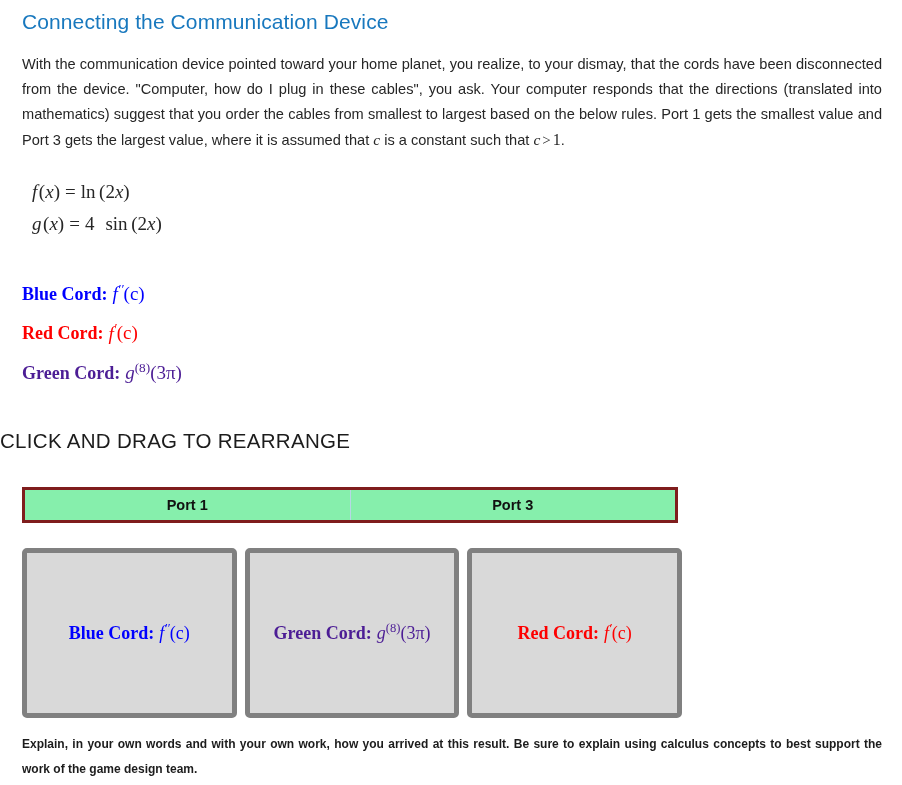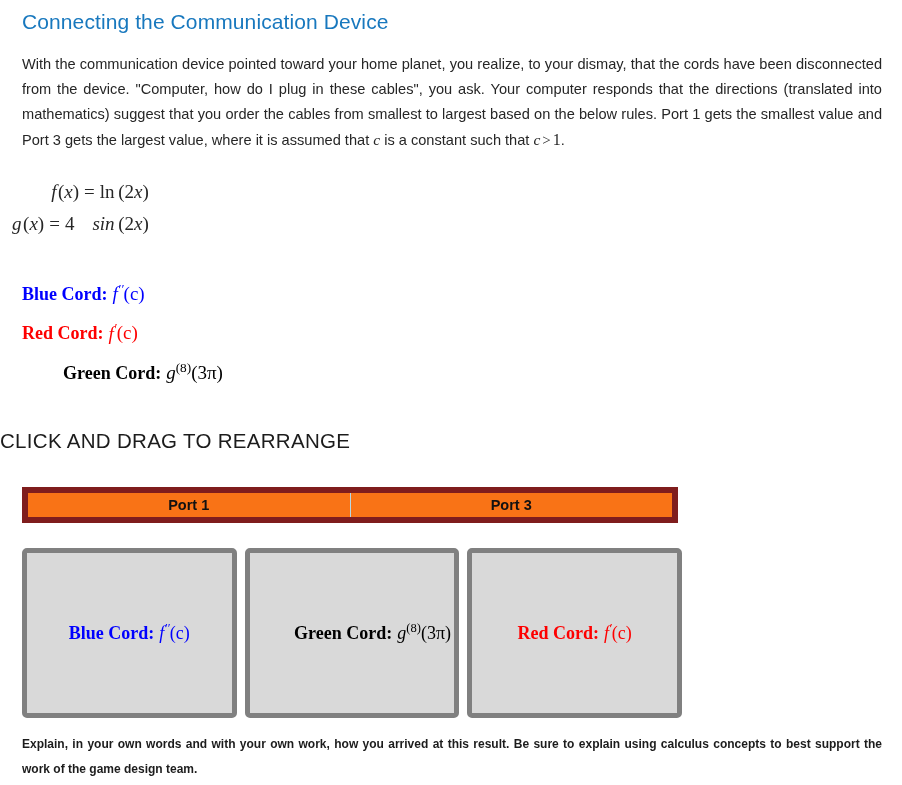--- a/index.html
+++ b/index.html
@@ -52,25 +52,24 @@
   }
   .mo {
     font-family: "Liberation Serif", serif;
     font-size: 15px;
     padding: 0 2px;
   }
 
   
   .func-block {
     position: absolute;
-    left: 12px;
+    left: 32px;
     top: 176px;
     font-family: "Liberation Serif", serif;
     color: #262626;
-    text-align: right;
   }
   .func-line {
     font-size: 19px;
     line-height: 32px;
     white-space: nowrap;
   }
   .func-line .v { font-style: italic; }
   .func-line .op { padding: 0 5px; }
   .func-line .fn { font-style: normal; padding-right: 2px; }
   .func-line .paren { font-style: normal; }
@@ -95,21 +94,21 @@
     font-style: italic;
   }
   .cord-line .supn {
     font-size: 0.70em;
     vertical-align: super;
     font-style: normal;
   }
   .cord-line .upright { font-style: normal; }
   .c-blue  { color: #0000ff; }
   .c-red   { color: #fe0000; }
-  .c-green { color: #000000; margin-left: 41px; }
+  .c-green { color: #4c1d95; }
 
   
   .drag-heading {
     position: absolute;
     left: 0;
     top: 429px;
     width: 902px;
     text-align: left;
     font-size: 20.5px;
     font-weight: 400;
@@ -118,23 +117,23 @@
   }
 
   
   .ports-table {
     position: absolute;
     left: 22px;
     top: 487px;
     width: 656px;
     height: 36px;
     display: flex;
-    border: 6px solid #7f1d1d;
+    border: 3px solid #7f1d1d;
     box-sizing: border-box;
-    background: #f97316;
+    background: #86efac;
   }
   .port-cell {
     flex: 1 1 0;
     display: flex;
     align-items: center;
     justify-content: center;
     font-size: 14.5px;
     font-weight: 700;
     color: #111111;
     border-right: 1px solid #b6d7e4;
@@ -186,21 +185,21 @@
 <body>
 
 <div class="page-title">Connecting the Communication Device</div>
 
 <div class="intro"><span>With the communication device pointed toward your home planet, you realize, to your dismay, that the cords have been disconnected from the device. "Computer, how do I plug in these cables", you ask. Your computer responds that the directions (translated into mathematics) suggest that you order the cables from smallest to largest based on the below rules. Port 1 gets the smallest value and Port 3 gets the largest value, where it is assumed that </span><span class="mi">c</span><span> is a constant such that </span><span class="mi">c</span><span class="mo">&gt;</span><span class="mn">1</span><span>.</span></div>
 
 <div class="func-block">
 
   <div class="func-line"><span class="v">f</span><span class="paren"> (</span><span class="v">x</span><span class="paren">)</span><span class="op">=</span><span class="fn">ln</span><span class="paren"> (</span><span>2</span><span class="v">x</span><span class="paren">)</span></div>
 
-  <div class="func-line"><span class="v">g</span><span class="paren"> (</span><span class="v">x</span><span class="paren">)</span><span class="op">=</span><span>4</span><span class="fn" style="padding-left:18px;font-style:italic;">sin</span><span class="paren"> (</span><span>2</span><span class="v">x</span><span class="paren">)</span></div>
+  <div class="func-line"><span class="v">g</span><span class="paren"> (</span><span class="v">x</span><span class="paren">)</span><span class="op">=</span><span>4</span><span class="fn" style="padding-left:11px;">sin</span><span class="paren"> (</span><span>2</span><span class="v">x</span><span class="paren">)</span></div>
 
 </div>
 
 <div class="cords">
 
   <div class="cord-line c-blue"><span class="lbl">Blue Cord:</span><span class="expr">f</span><span class="sup">′′</span><span class="upright">(c)</span></div>
 
   <div class="cord-line c-red"><span class="lbl">Red Cord:</span><span class="expr">f</span><span class="sup">′</span><span class="upright">(c)</span></div>
 
   <div class="cord-line c-green"><span class="lbl">Green Cord:</span><span class="expr">g</span><span class="supn">(8)</span><span class="upright">(3π)</span></div>

